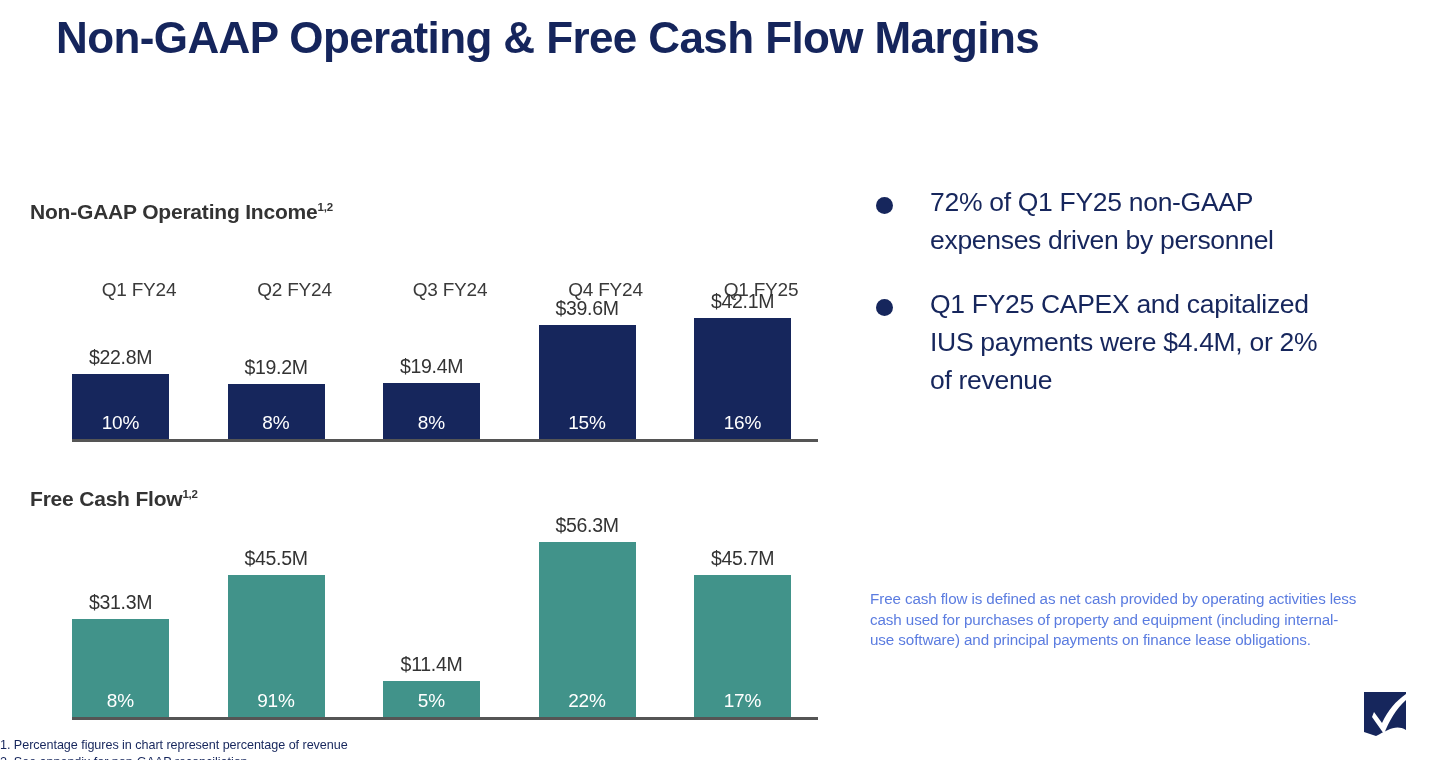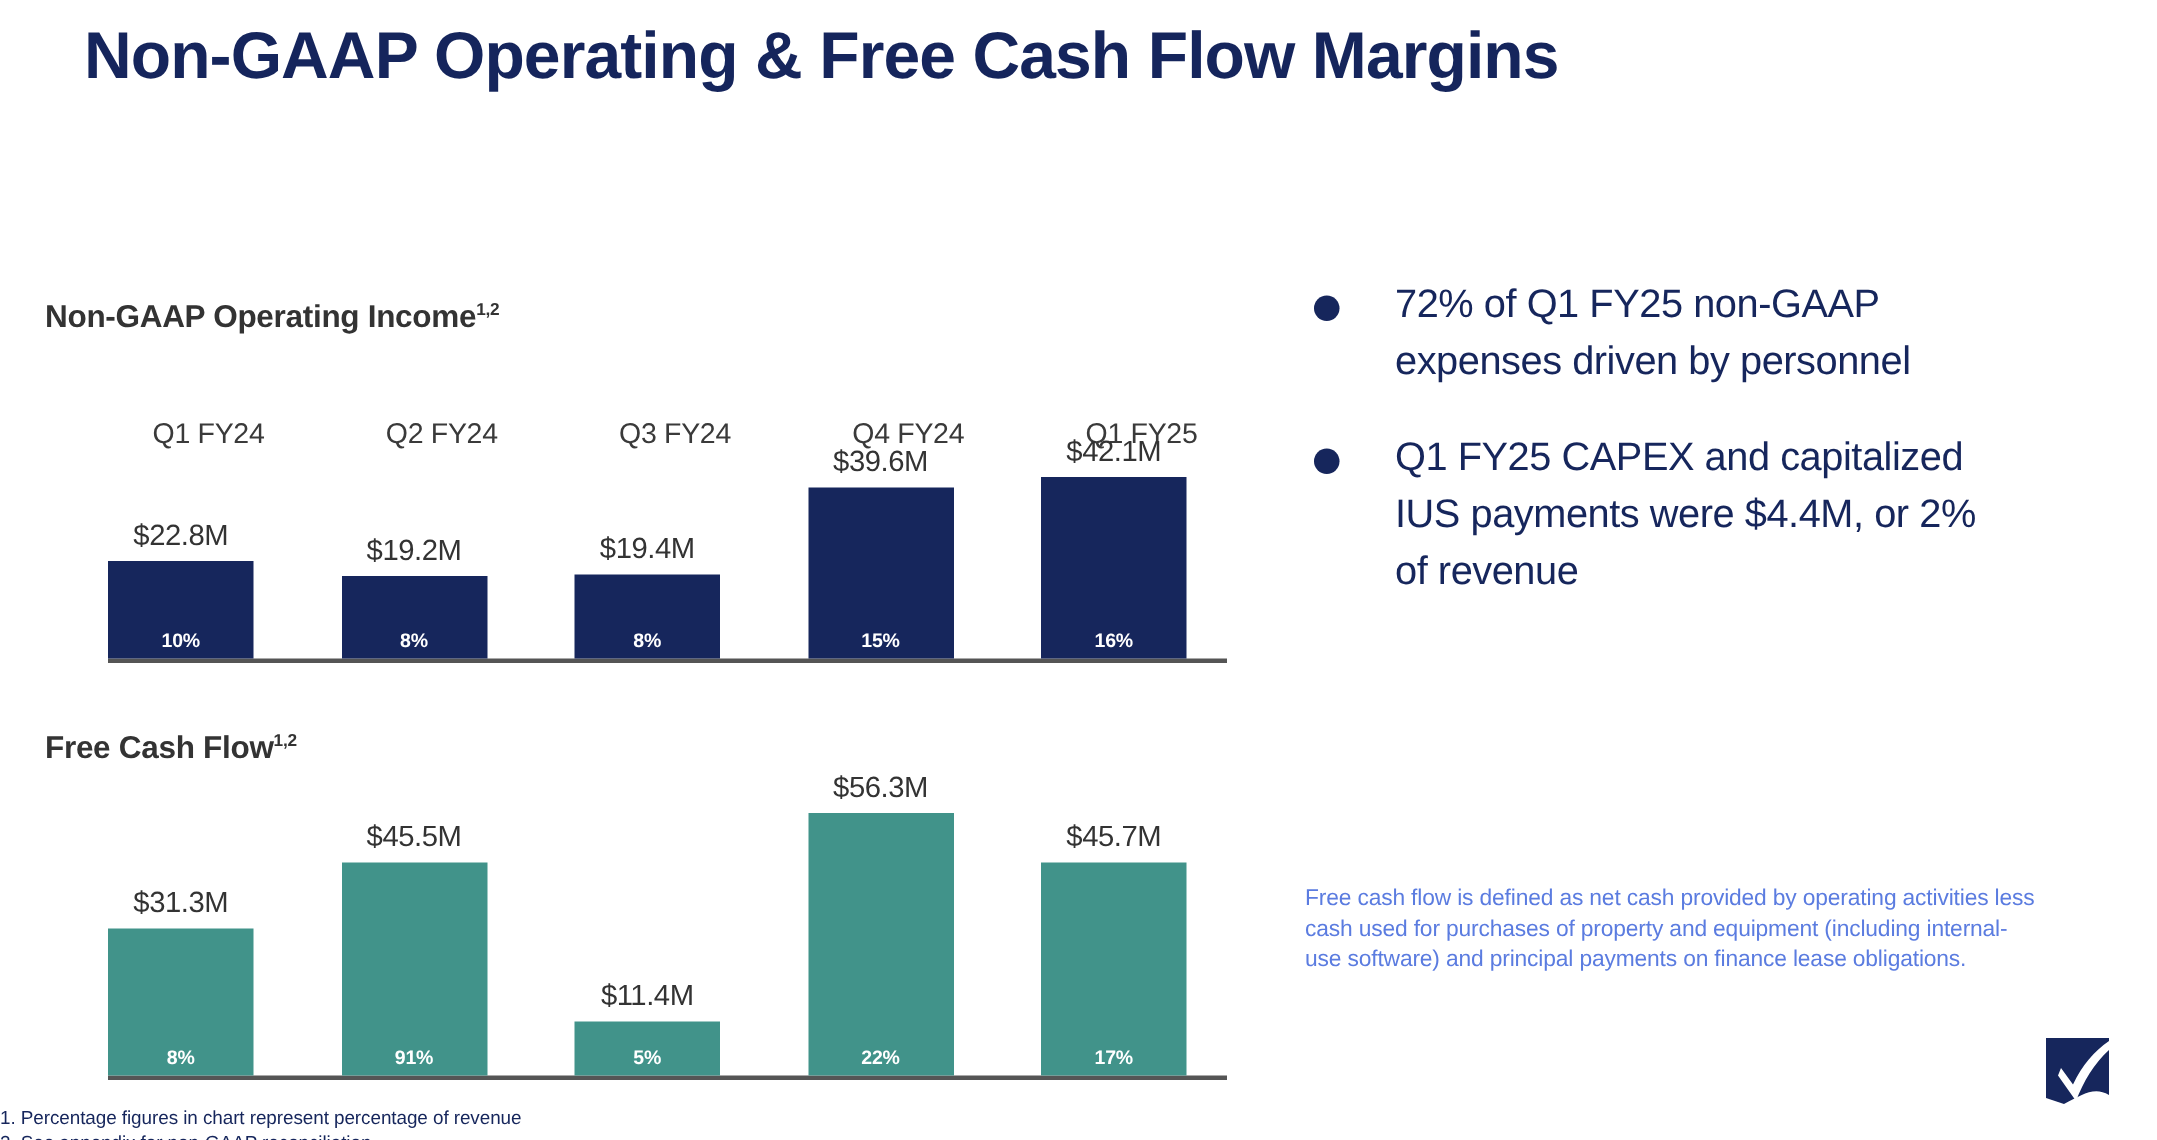--- a/index.html
+++ b/index.html
@@ -122,22 +122,22 @@
     color: #333333;
     letter-spacing: -0.3px;
     white-space: nowrap;
   }
   .bar-pct {
     position: absolute;
     left: 0; bottom: 5px;
     width: 97px;
     text-align: center;
     color: #ffffff;
-    font-size: 13px;
-    font-weight: bold;
+    font-size: 19px;
+    font-weight: normal;
     letter-spacing: -0.1px;
   }
 
   
   .bullets {
     position: absolute;
     left: 868px; top: 184px;
     width: 470px;
   }
   .bullet {

